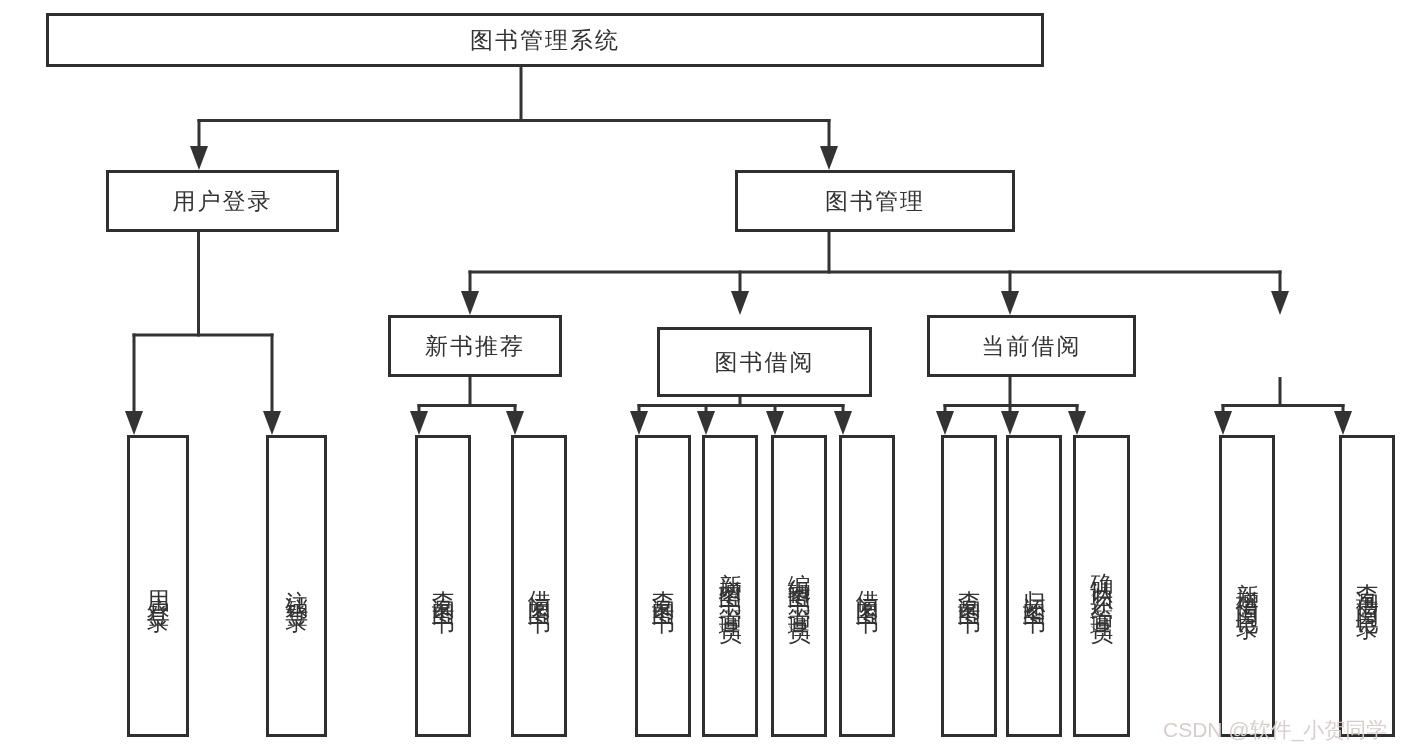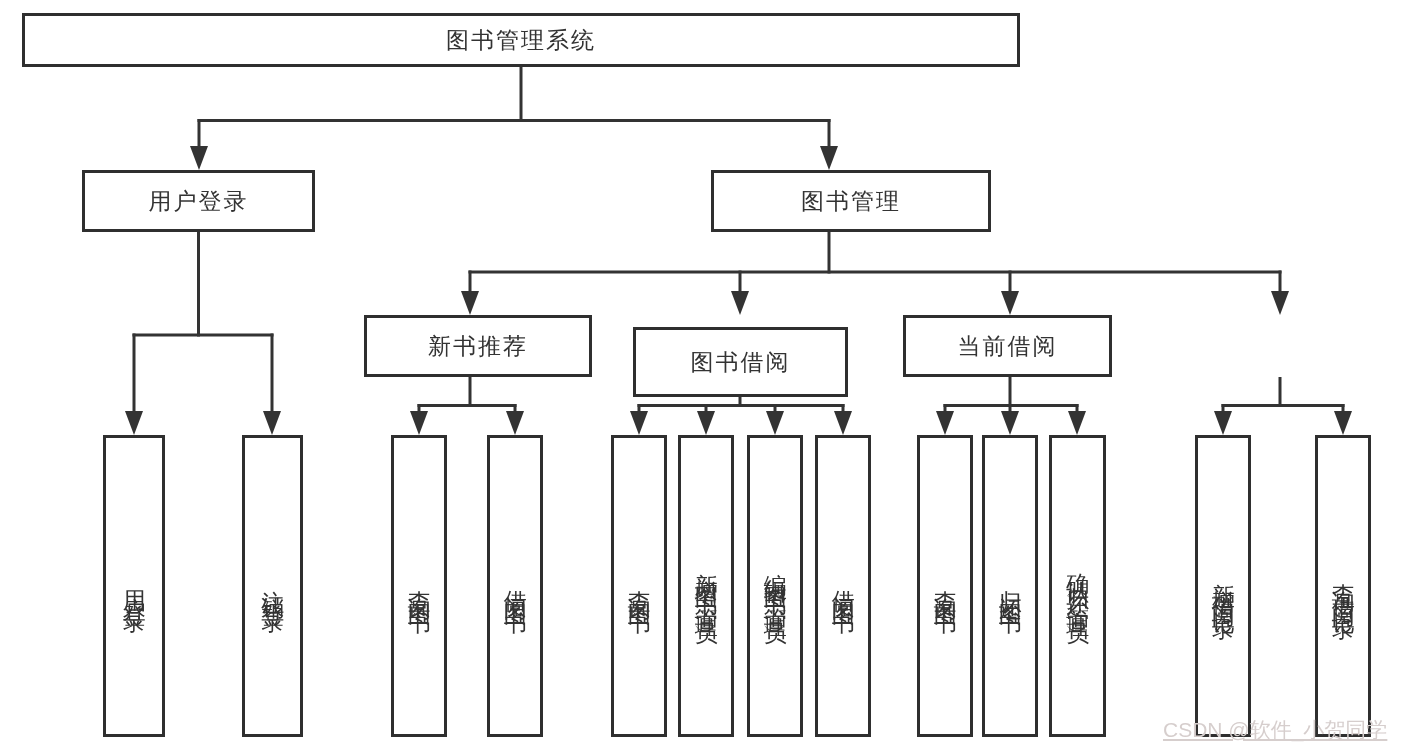--- a/index.html
+++ b/index.html
@@ -26,20 +26,21 @@
   .node {
     position: absolute;
     box-sizing: border-box;
     background: #ffffff;
     border: 3px solid #2f2f2f;
     color: #333333;
     display: flex;
     align-items: center;
     justify-content: center;
     z-index: 1;
+    margin-left: 24px;
   }
   .hbox {
     font-size: 23px;
     letter-spacing: 2px;
     white-space: nowrap;
   }
   .vbox {
     writing-mode: vertical-rl;
     text-orientation: mixed;
     font-size: 23px;
@@ -50,21 +51,20 @@
   }
   .watermark {
     position: absolute;
     left: 1163px;
     top: 716px;
     width: 242px;
     font-size: 21px;
     color: #d6cecd;
     white-space: nowrap;
     z-index: 3;
-    text-decoration: underline;
   }
   svg line { stroke: #333333; stroke-width: 3; }
   svg polygon { fill: #333333; stroke: none; }
 </style>
 </head>
 <body>
 
 <div class="stage">
 
   <svg class="connector-layer" viewBox="0 0 1405 747" xmlns="http://www.w3.org/2000/svg">
@@ -141,21 +141,21 @@
       <line x1="1343" y1="404" x2="1343" y2="414"></line>
       <polygon points="1343,435 1334,411 1352,411"></polygon>
     </g>
   </svg>
 
   <div class="node hbox" style="left:22px;top:13px;width:998px;height:54px">图书管理系统</div>
 
   <div class="node hbox" style="left:82px;top:170px;width:233px;height:62px">用户登录</div>
   <div class="node hbox" style="left:711px;top:170px;width:280px;height:62px">图书管理</div>
 
-  <div class="node hbox" style="left:364px;top:315px;width:228px;height:62px">新书推荐</div>
+  <div class="node hbox" style="left:364px;top:315px;width:174px;height:62px">新书推荐</div>
   <div class="node hbox" style="left:633px;top:327px;width:215px;height:70px">图书借阅</div>
   <div class="node hbox" style="left:903px;top:315px;width:209px;height:62px">当前借阅</div>
 
   <div class="node vbox" style="left:103px;width:62px">用户登录</div>
   <div class="node vbox" style="left:242px;width:61px">注销登录</div>
 
   <div class="node vbox" style="left:391px;width:56px">查询图书</div>
   <div class="node vbox" style="left:487px;width:56px">借阅图书</div>
 
   <div class="node vbox" style="left:611px;width:56px">查询图书</div>

